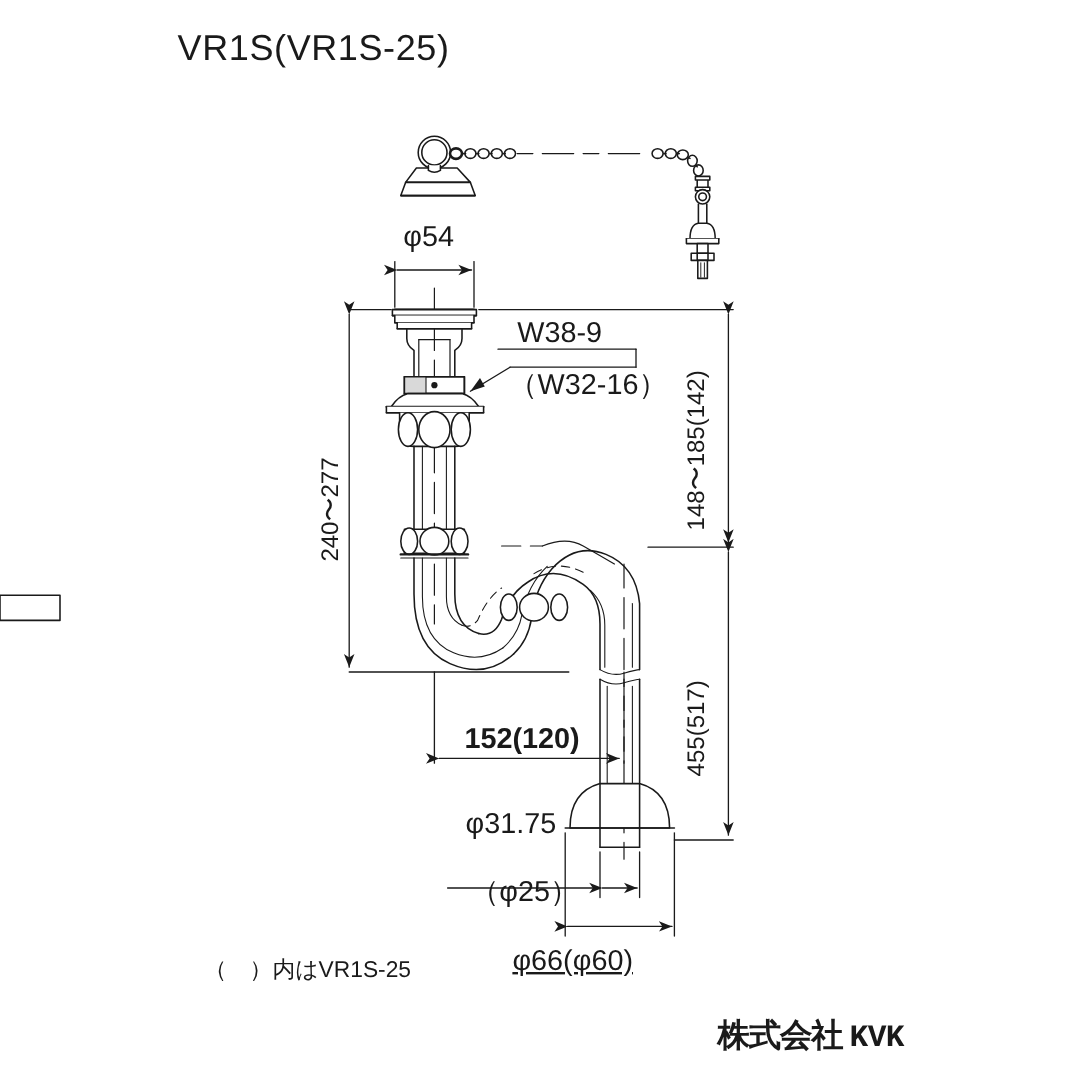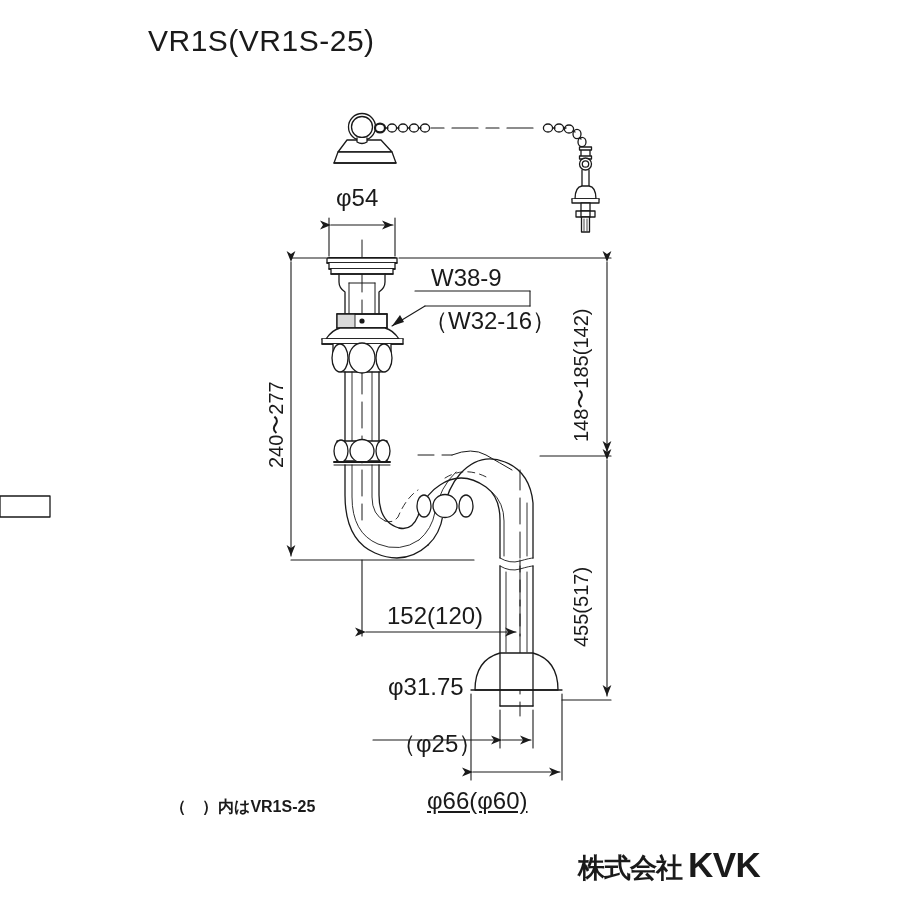--- a/index.html
+++ b/index.html
@@ -42,44 +42,44 @@
     font-size: 20px;
     transform-origin: left top;
     transform: rotate(-90deg);
   }
   #label-phi54    { left: 336px; top: 186px; }
   #label-w3816    { left: 431px; top: 266px; }
   #label-w3216    { left: 424px; top: 309px; }
   #label-240277   { left: 266px; top: 468px; }
   #label-148185   { left: 571px; top: 442px; }
   #label-455517   { left: 571px; top: 647px; }
-  #label-152120   { left: 387px; top: 604px; }
+  #label-152120   { left: 387px; top: 604px; font-weight: bold; }
   #label-phi3175  { left: 388px; top: 675px; }
   #label-phi25    { left: 392px; top: 732px; }
   #label-phi66    { left: 427px; top: 789px; text-decoration: underline; }
-  #note-paren     { left: 170px; top: 799px; font-size: 16px; font-weight: bold; }
+  #note-paren     { left: 170px; top: 799px; font-size: 19px; }
   #brand-lockup {
     position: absolute;
-    left: 578px;
+    left: 598px;
     top: 845px;
     display: flex;
     align-items: baseline;
     gap: 6px;
   }
   #brand-kabushiki {
     font-size: 27px;
     font-weight: bold;
     font-family: "DejaVu Sans", sans-serif;
     letter-spacing: -1px;
   }
   #brand-kvk {
-    font-size: 35px;
+    font-size: 26px;
     font-weight: bold;
     letter-spacing: -0.5px;
-    font-family: Liberation Sans, sans-serif;
+    font-family: Liberation Mono, monospace;
   }
 </style>
 </head>
 <body>
 
 <div id="page">
 
   <svg id="drawing-svg" viewBox="0 0 900 900" xmlns="http://www.w3.org/2000/svg">
     <defs>
       <marker id="arrH" markerWidth="12" markerHeight="10" refX="11" refY="5" orient="auto" markerUnits="userSpaceOnUse">

